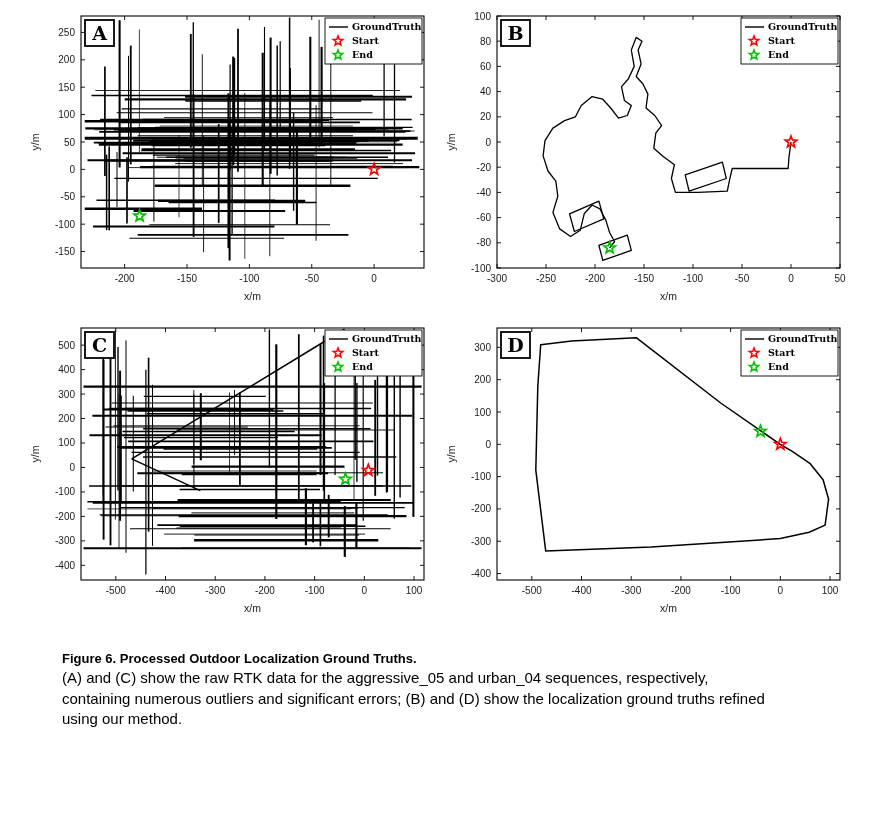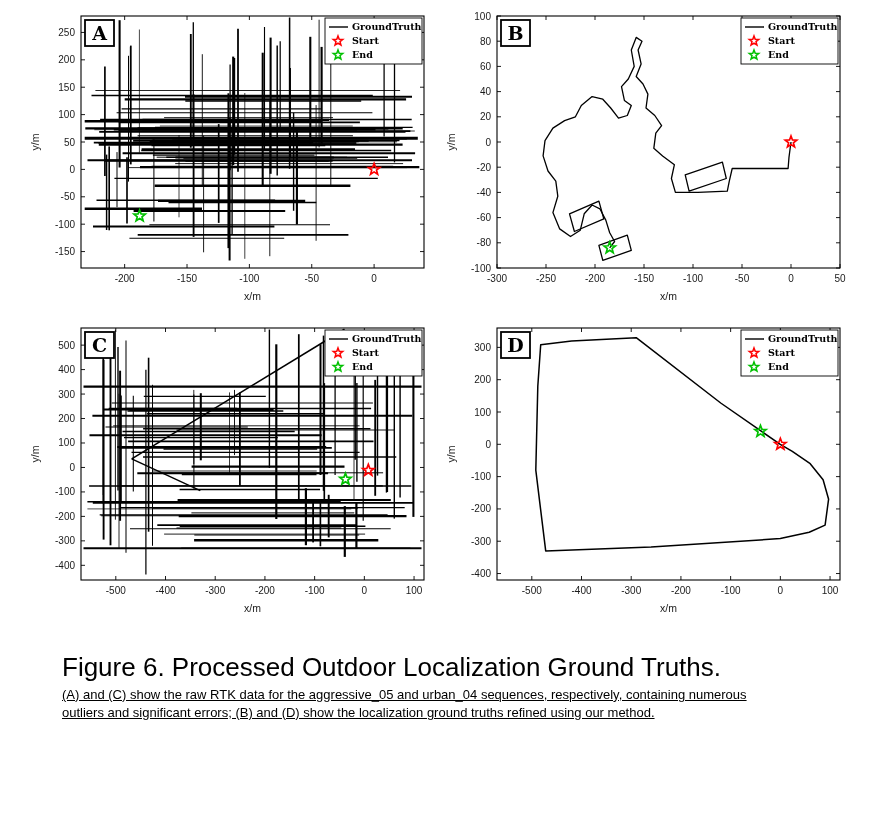--- a/index.html
+++ b/index.html
@@ -1,22 +1,22 @@
 <!DOCTYPE html>
 <html><head>
 <meta charset="utf-8">
 <style>
   html,body{margin:0;padding:0;background:#ffffff;}
   .page{width:877px;height:819px;background:#ffffff;box-sizing:border-box;
         padding-top:8px;font-family:"Liberation Sans",sans-serif;overflow:hidden;}
   .panel-grid{display:grid;grid-template-columns:408px 408px;column-gap:8px;row-gap:12px;margin-left:26px;}
   svg.panel{width:408px;height:300px;display:block;}
   .caption{display:block;margin:30px 70px 0 62px;width:712px;color:#000;}
-  .cap-title{display:block;font-weight:normal;font-size:26px;line-height:1.38;}
-  .cap-body{display:block;font-size:13px;line-height:1.38;text-decoration:underline;}
+  .cap-title{display:block;font-weight:bold;font-size:13px;line-height:1.38;}
+  .cap-body{display:block;font-size:15px;line-height:1.38;}
   text.tick{font:10px "Liberation Sans",sans-serif;fill:#1a1a1a;}
   text.axlabel{font:10.5px "Liberation Sans",sans-serif;fill:#1a1a1a;}
   text.legend-label{font:bold 9.5px "DejaVu Serif",serif;fill:#000;}
   text.panel-letter{font:bold 19px "DejaVu Serif",serif;fill:#000;}
 </style>
 </head>
 <body>
 
 <div class="page">
   <div class="panel-grid">

